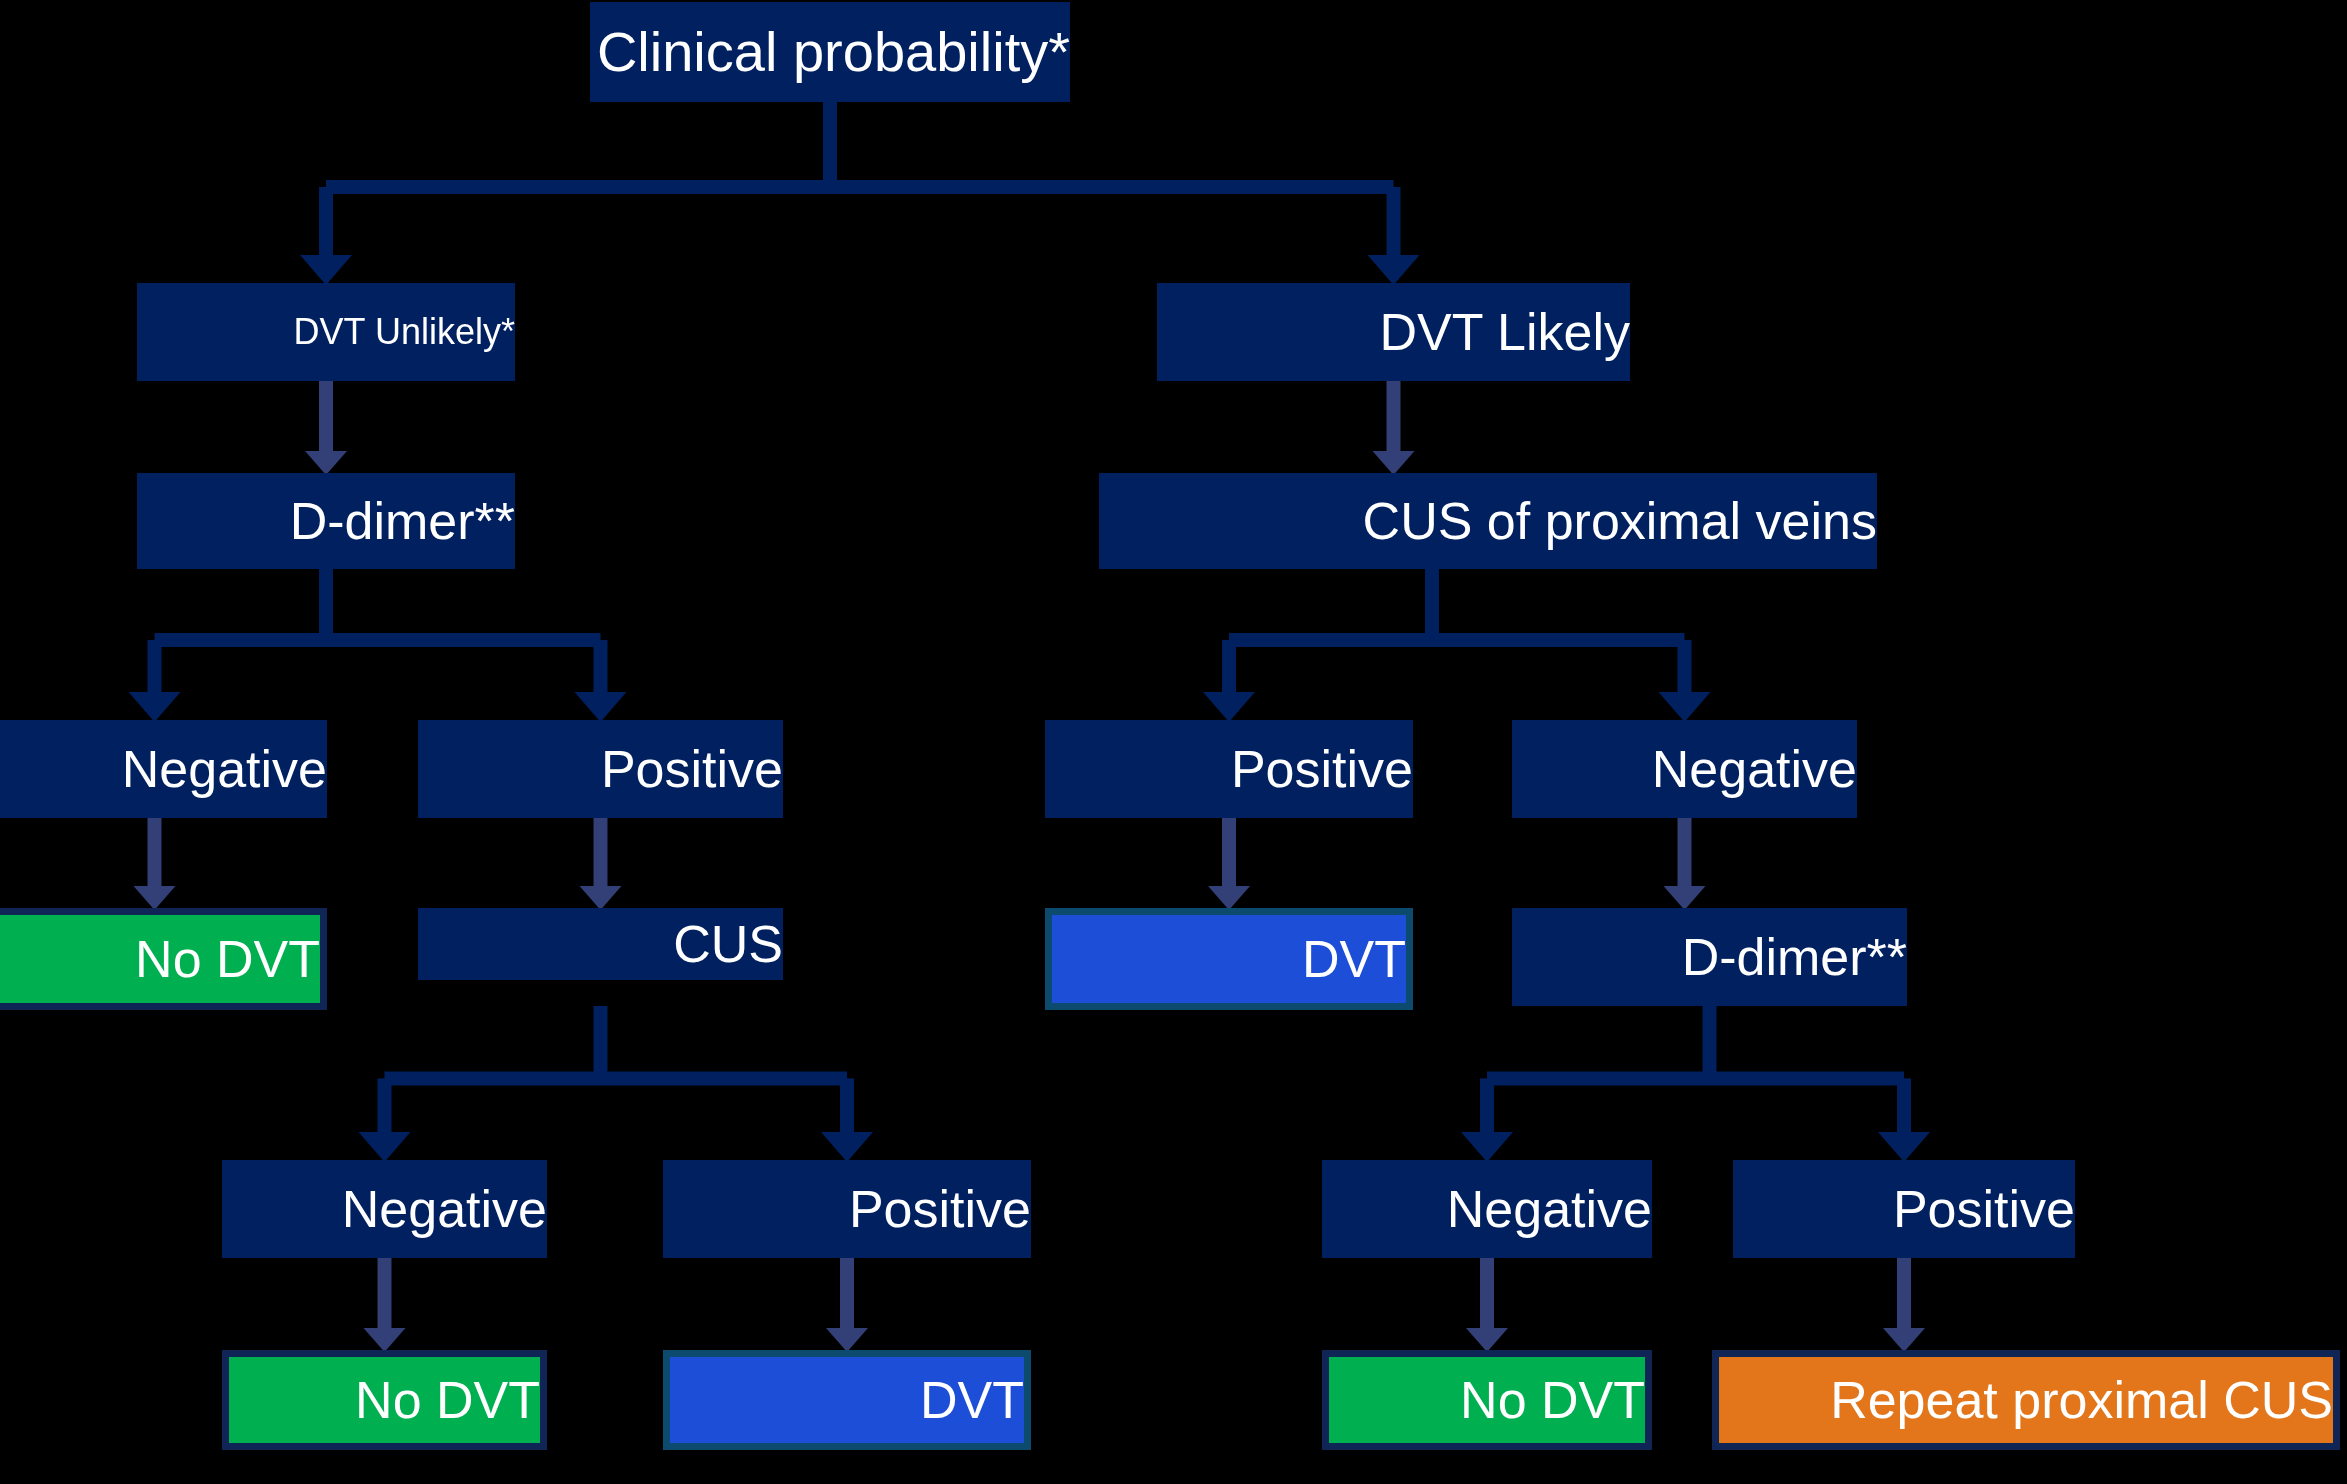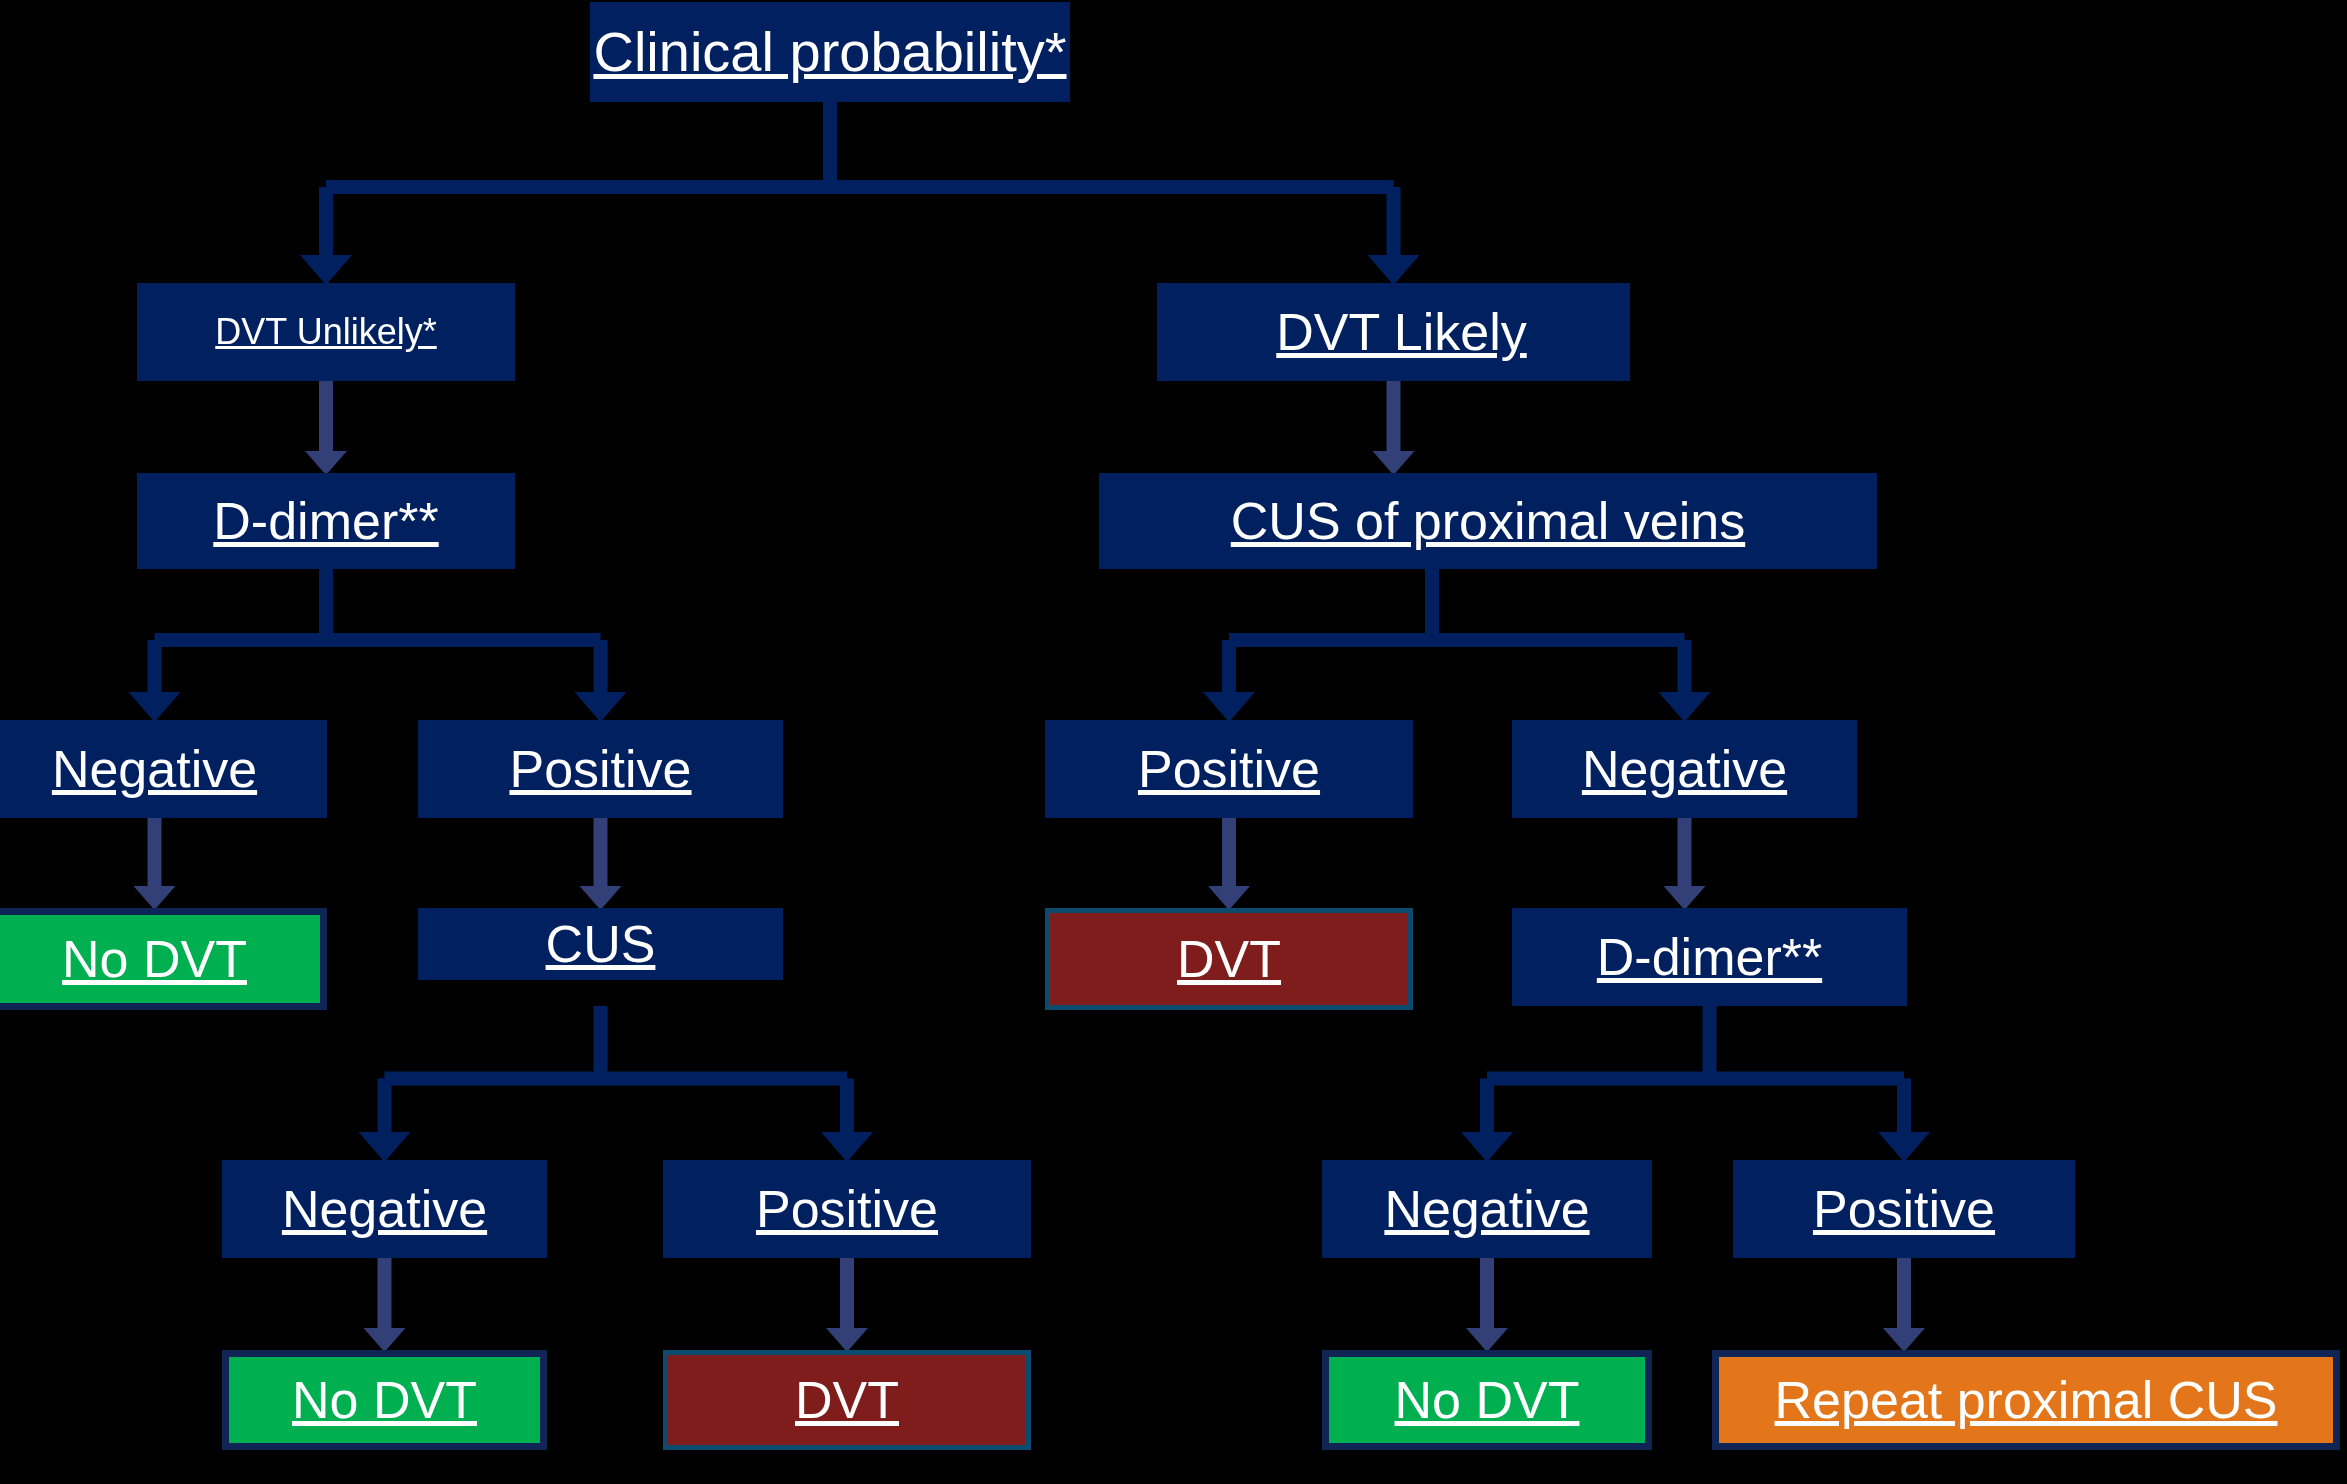--- a/index.html
+++ b/index.html
@@ -21,41 +21,40 @@
     top: 0;
     width: 2347px;
     height: 1484px;
     pointer-events: none;
   }
   .node {
     position: absolute;
     box-sizing: border-box;
     display: flex;
     align-items: center;
-    justify-content: center;
+    justify-content: flex-end;
     color: #ffffff;
     line-height: 1;
     white-space: nowrap;
     z-index: 2;
-    text-decoration: underline;
   }
   .node-label {
     display: block;
   }
   .fill-navy {
     background: #002060;
     border: 0 solid #002060;
   }
   .fill-green {
     background: #00B050;
     border: 7px solid #0f2555;
   }
   .fill-red {
-    background: #7f1d1d;
-    border: 5px solid #0c4a6e;
+    background: #1d4ed8;
+    border: 7px solid #0c4a6e;
   }
   .fill-orange {
     background: #E3761B;
     border: 7px solid #0f2555;
   }
 </style>
 </head>
 <body>
 
 <div id="canvas">

